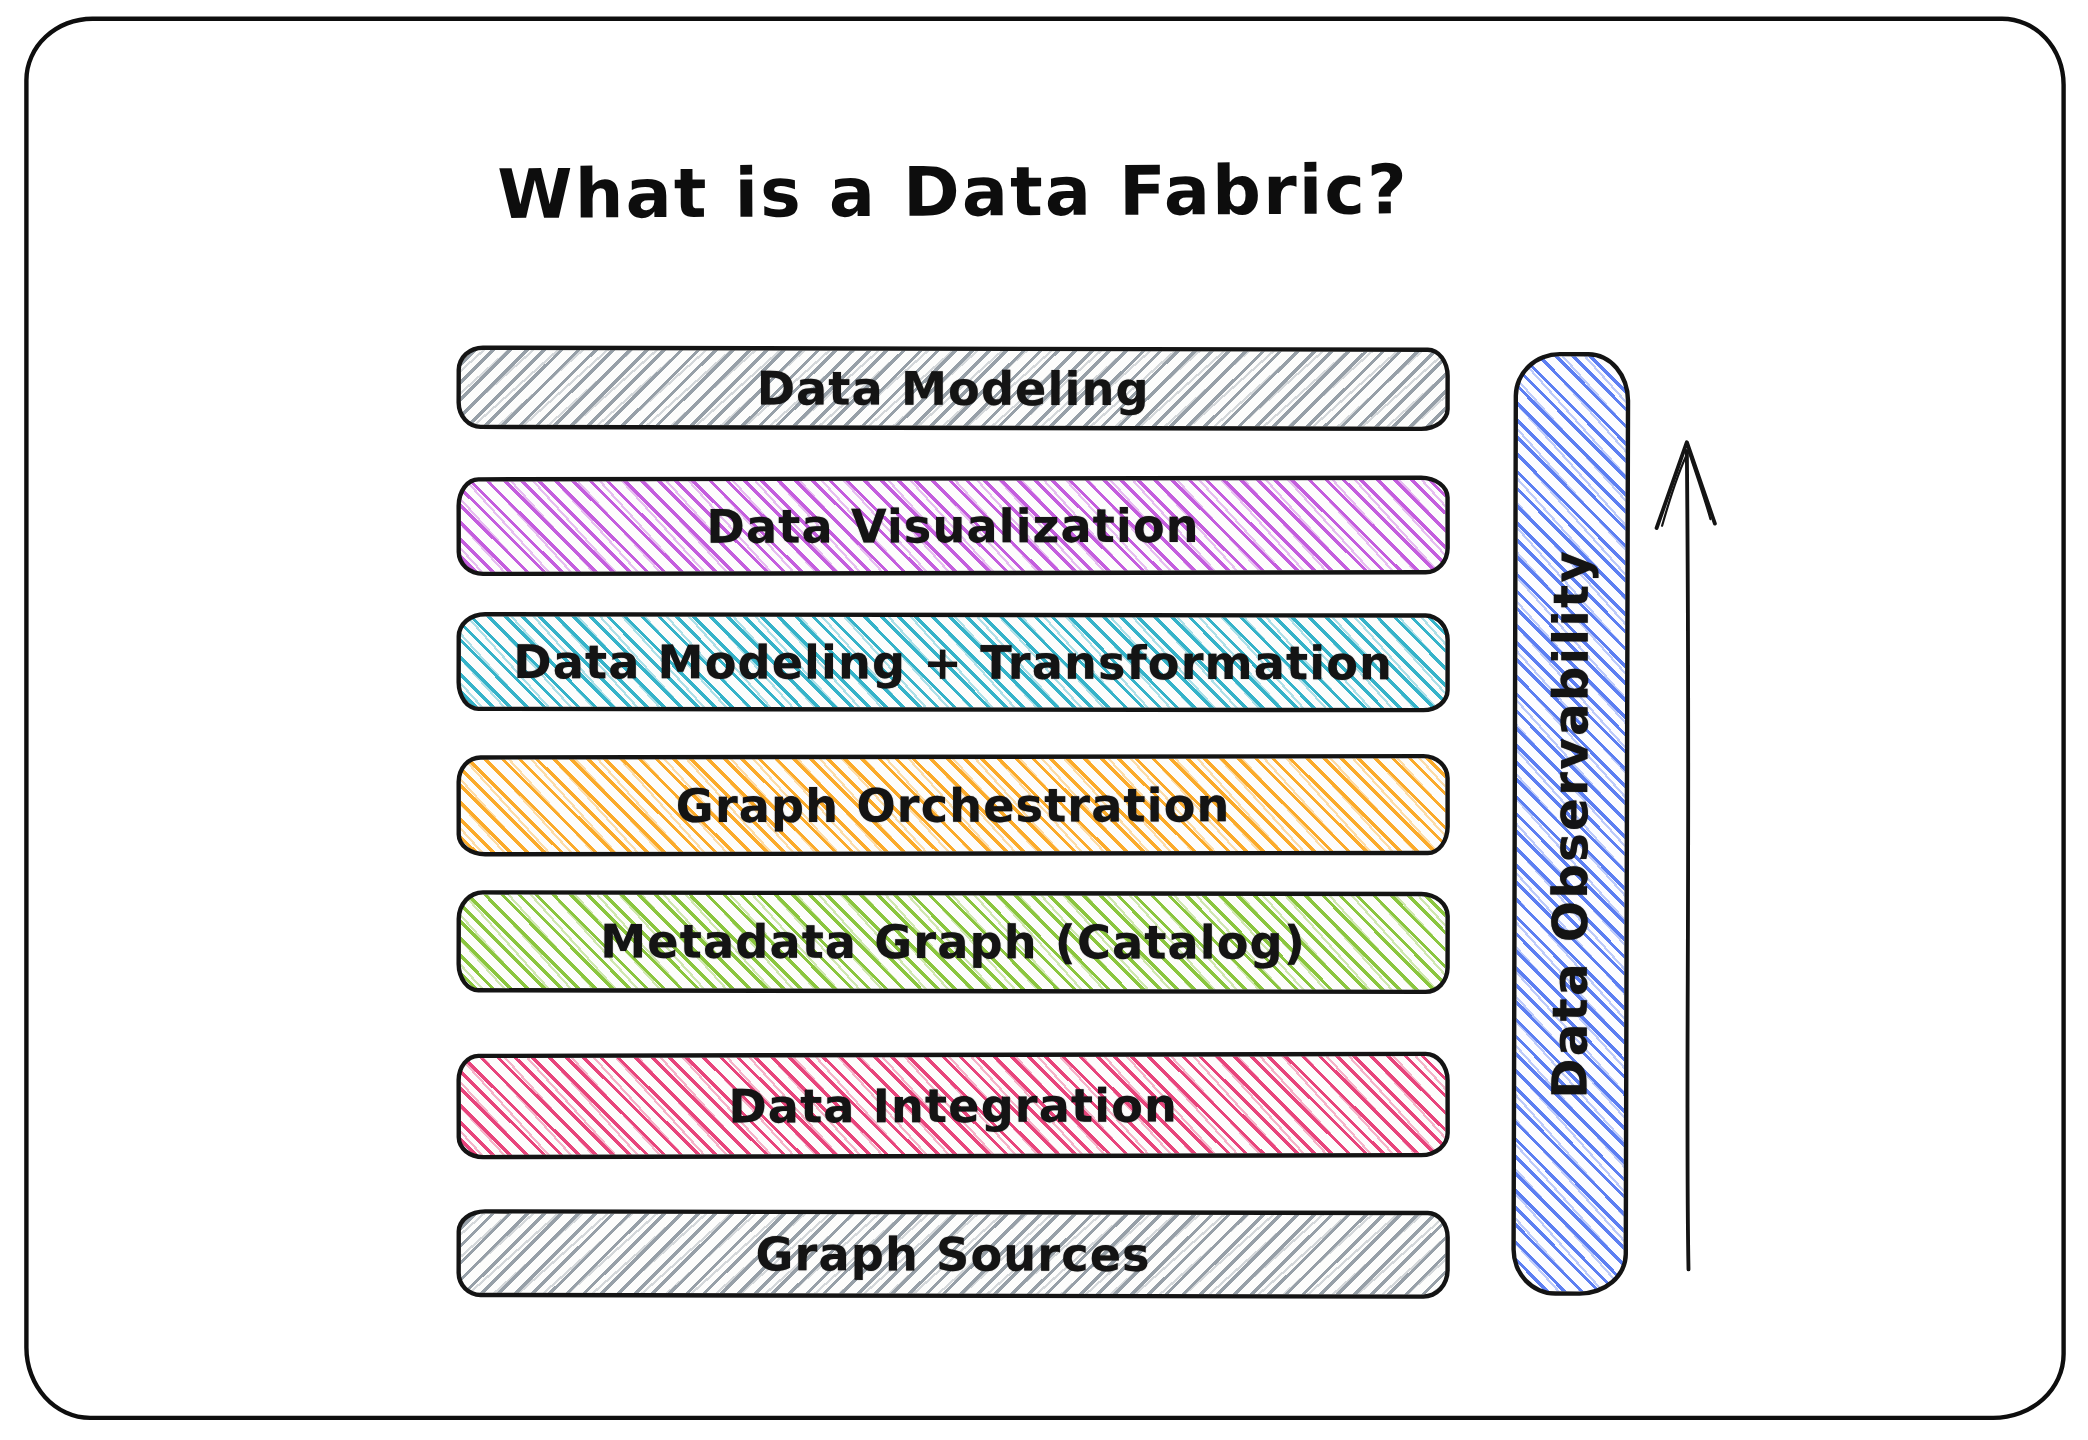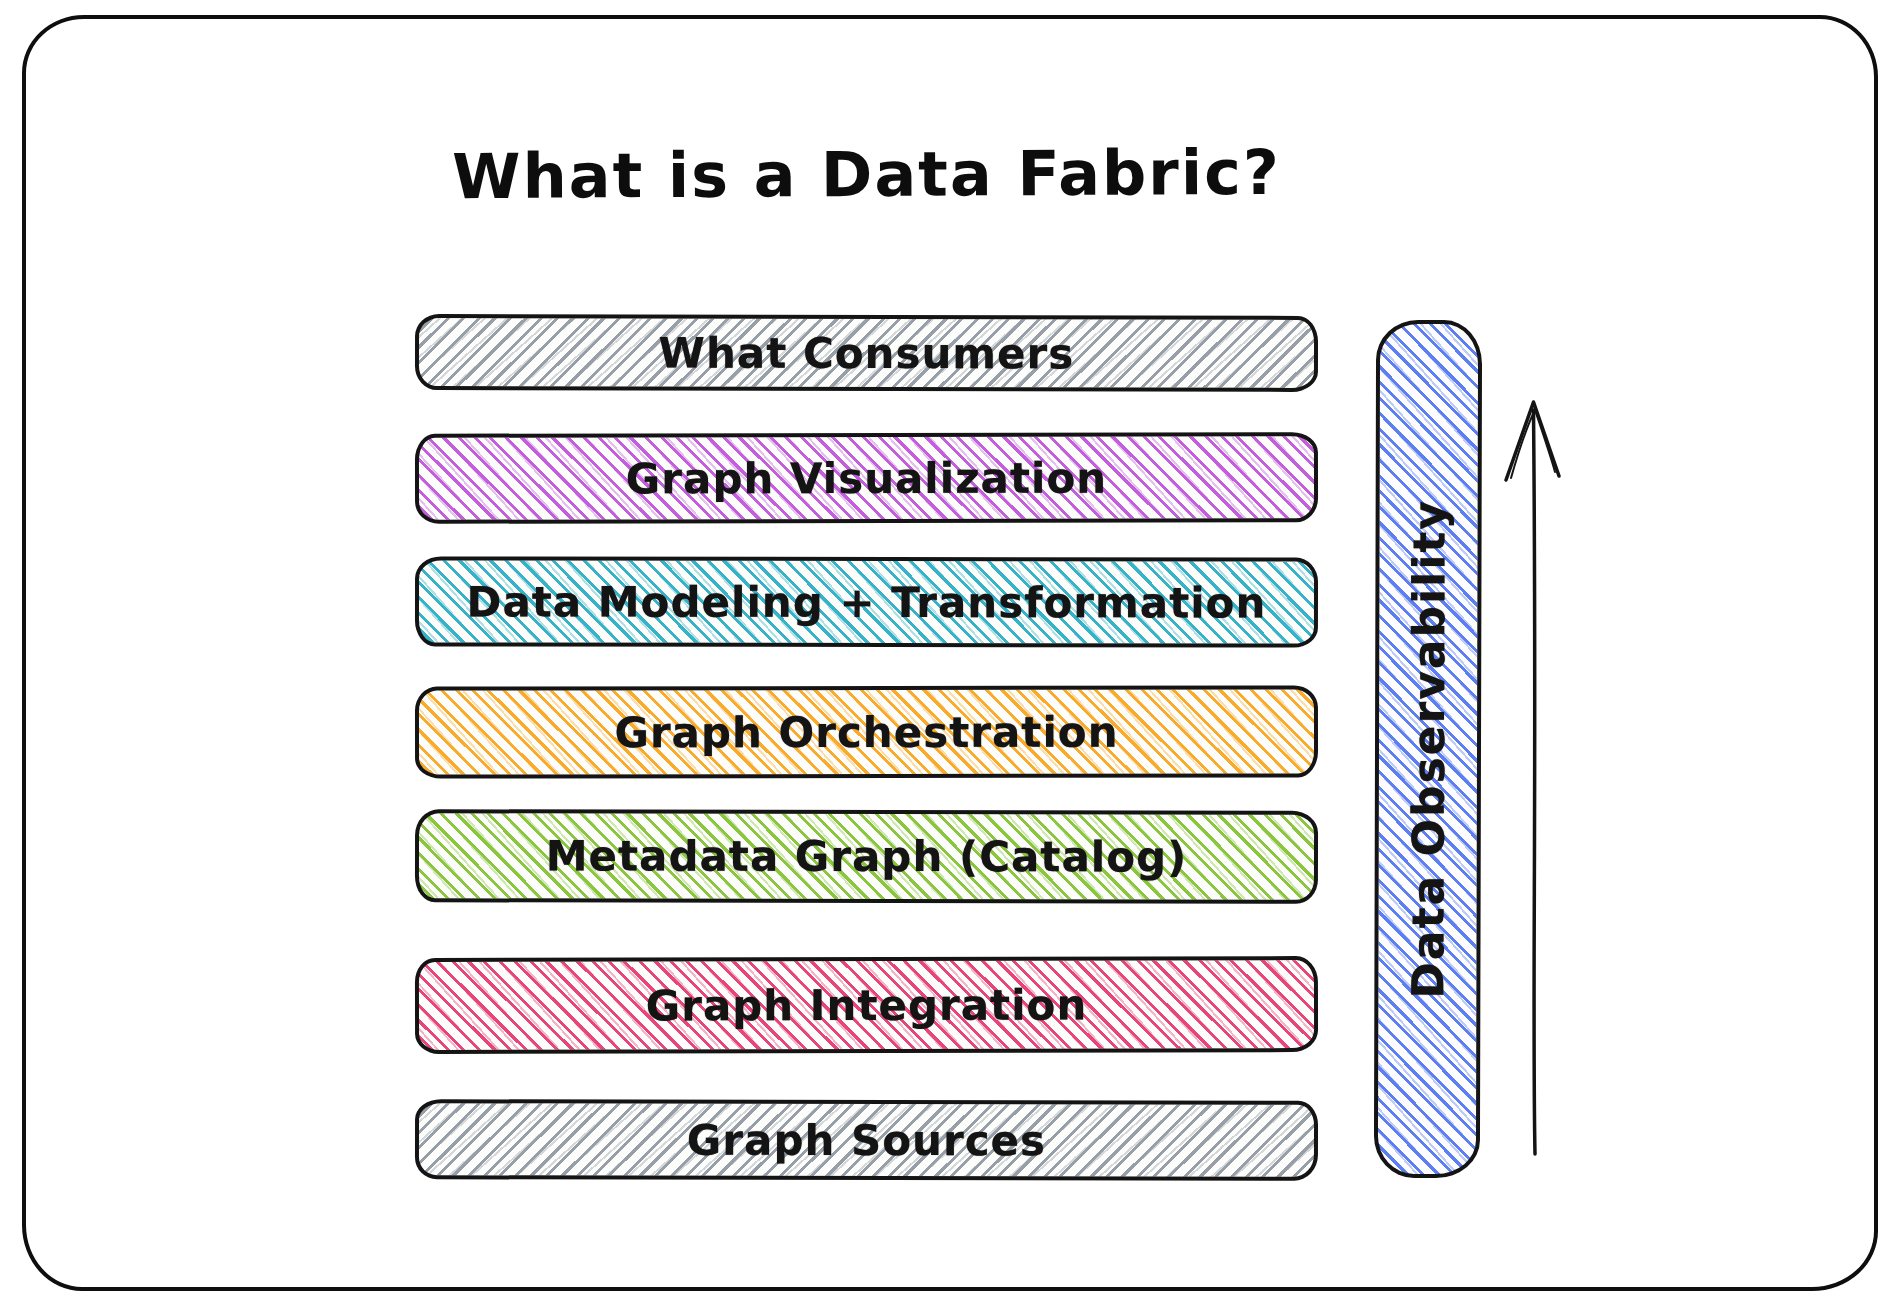--- a/index.html
+++ b/index.html
@@ -101,41 +101,41 @@
 </head>
 <body>
 
 <div class="canvas">
 
   <div class="frame"></div>
 
   <h1 class="title">What is a Data Fabric?</h1>
 
   <div class="layer l1" style="background-image: repeating-linear-gradient(135deg, transparent 0px, transparent 8px, rgb(151, 160, 168) 8px, rgb(151, 160, 168) 11px), repeating-linear-gradient(138deg, transparent 0px, transparent 13px, rgba(151, 160, 168, 0.4) 13px, rgba(151, 160, 168, 0.4) 15px);">
-    <span class="label">What Consumers</span>
+    <span class="label">Data Modeling</span>
   </div>
 
   <div class="layer l2" style="background-image: repeating-linear-gradient(45deg, transparent 0px, transparent 8px, rgb(196, 94, 222) 8px, rgb(196, 94, 222) 11px), repeating-linear-gradient(48deg, transparent 0px, transparent 13px, rgba(196, 94, 222, 0.4) 13px, rgba(196, 94, 222, 0.4) 15px);">
-    <span class="label">Graph Visualization</span>
+    <span class="label">Data Visualization</span>
   </div>
 
   <div class="layer l3" style="background-image: repeating-linear-gradient(45deg, transparent 0px, transparent 8px, rgb(54, 179, 201) 8px, rgb(54, 179, 201) 11px), repeating-linear-gradient(48deg, transparent 0px, transparent 13px, rgba(54, 179, 201, 0.4) 13px, rgba(54, 179, 201, 0.4) 15px);">
     <span class="label">Data Modeling + Transformation</span>
   </div>
 
   <div class="layer l4" style="background-image: repeating-linear-gradient(45deg, transparent 0px, transparent 8px, rgb(251, 171, 43) 8px, rgb(251, 171, 43) 11px), repeating-linear-gradient(48deg, transparent 0px, transparent 13px, rgba(251, 171, 43, 0.4) 13px, rgba(251, 171, 43, 0.4) 15px);">
     <span class="label">Graph Orchestration</span>
   </div>
 
   <div class="layer l5" style="background-image: repeating-linear-gradient(45deg, transparent 0px, transparent 8px, rgb(139, 198, 63) 8px, rgb(139, 198, 63) 11px), repeating-linear-gradient(48deg, transparent 0px, transparent 13px, rgba(139, 198, 63, 0.4) 13px, rgba(139, 198, 63, 0.4) 15px);">
     <span class="label">Metadata Graph (Catalog)</span>
   </div>
 
   <div class="layer l6" style="background-image: repeating-linear-gradient(45deg, transparent 0px, transparent 8px, rgb(232, 69, 124) 8px, rgb(232, 69, 124) 11px), repeating-linear-gradient(48deg, transparent 0px, transparent 13px, rgba(232, 69, 124, 0.4) 13px, rgba(232, 69, 124, 0.4) 15px);">
-    <span class="label">Graph Integration</span>
+    <span class="label">Data Integration</span>
   </div>
 
   <div class="layer l7" style="background-image: repeating-linear-gradient(135deg, transparent 0px, transparent 8px, rgb(151, 160, 168) 8px, rgb(151, 160, 168) 11px), repeating-linear-gradient(138deg, transparent 0px, transparent 13px, rgba(151, 160, 168, 0.4) 13px, rgba(151, 160, 168, 0.4) 15px);">
     <span class="label">Graph Sources</span>
   </div>
 
   <div class="sidebar" style="background-image: repeating-linear-gradient(45deg, transparent 0px, transparent 8px, rgb(93, 127, 242) 8px, rgb(93, 127, 242) 11px), repeating-linear-gradient(48deg, transparent 0px, transparent 13px, rgba(93, 127, 242, 0.4) 13px, rgba(93, 127, 242, 0.4) 15px);">
     <span class="vlabel">Data Observability</span>
   </div>
 

